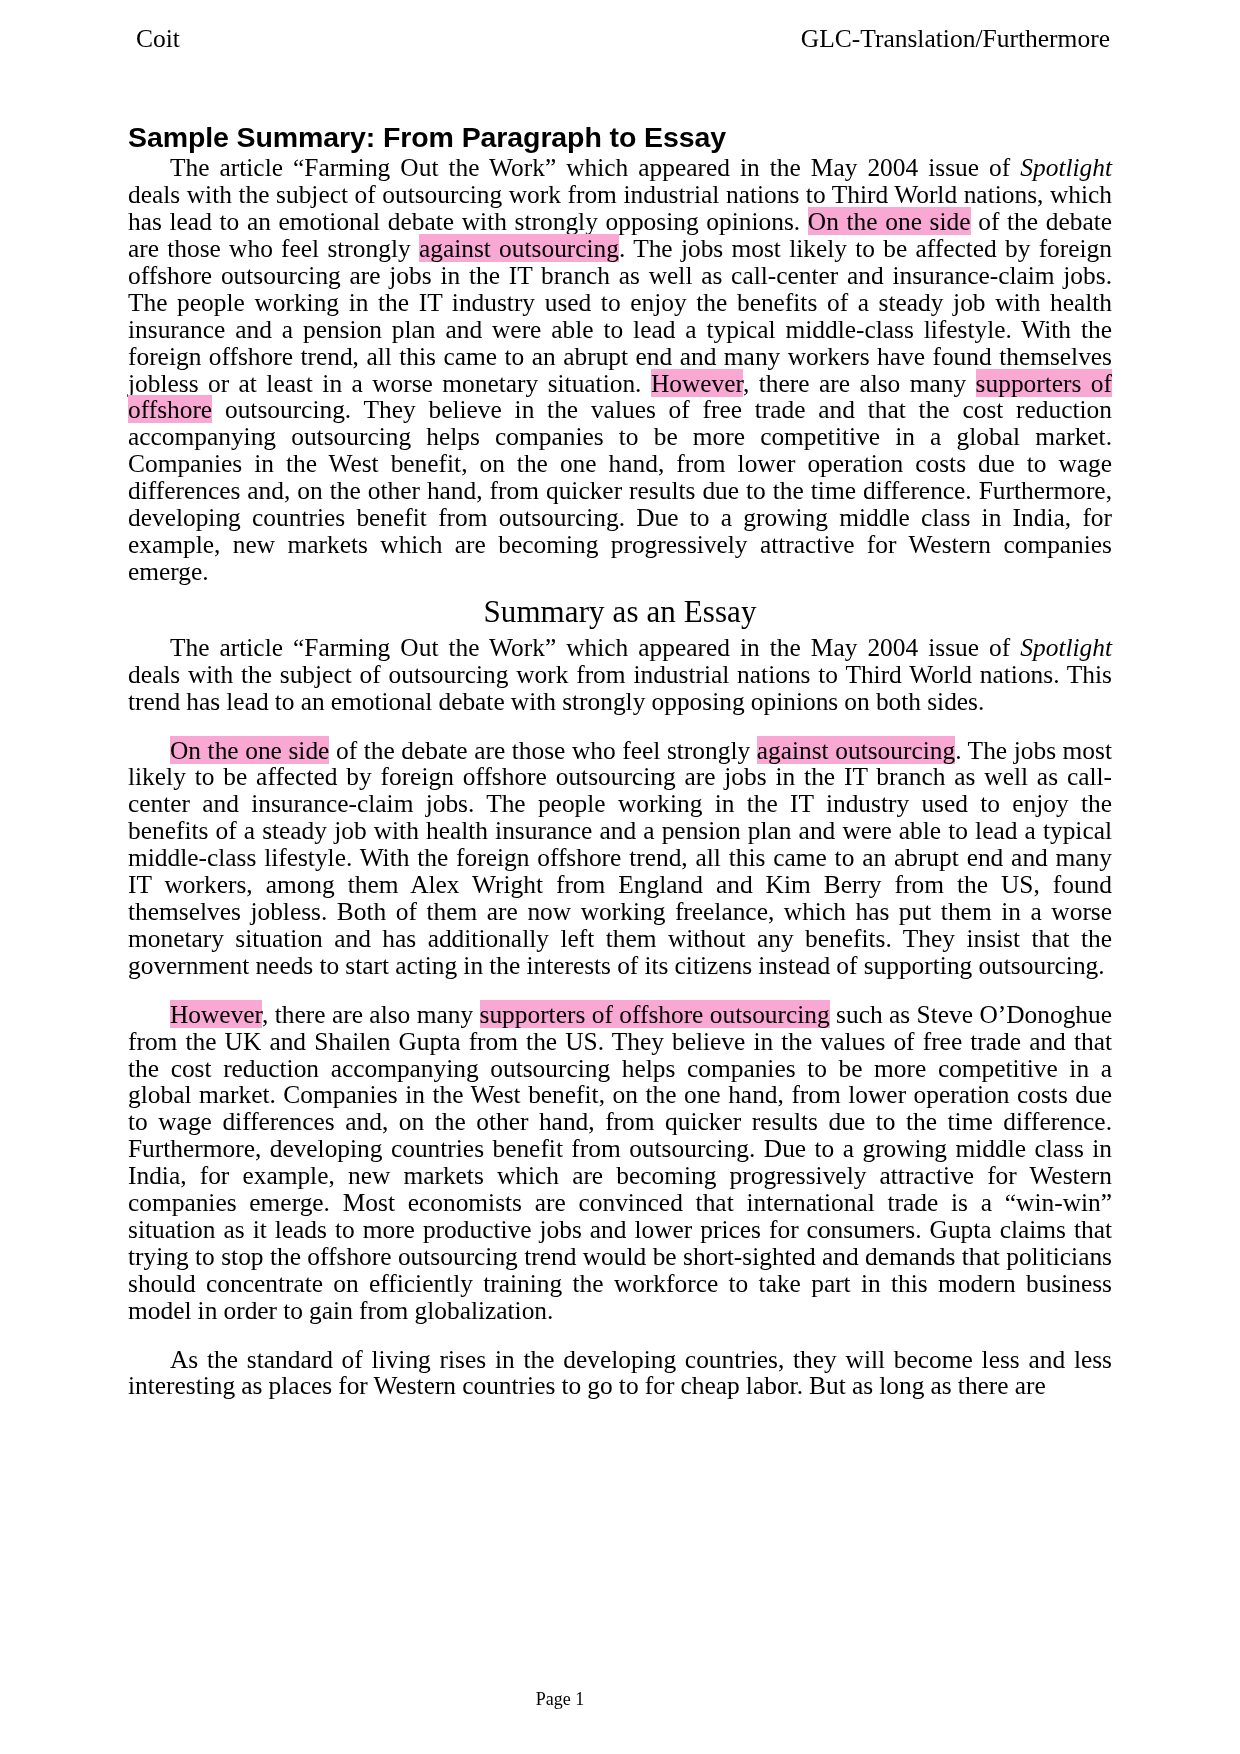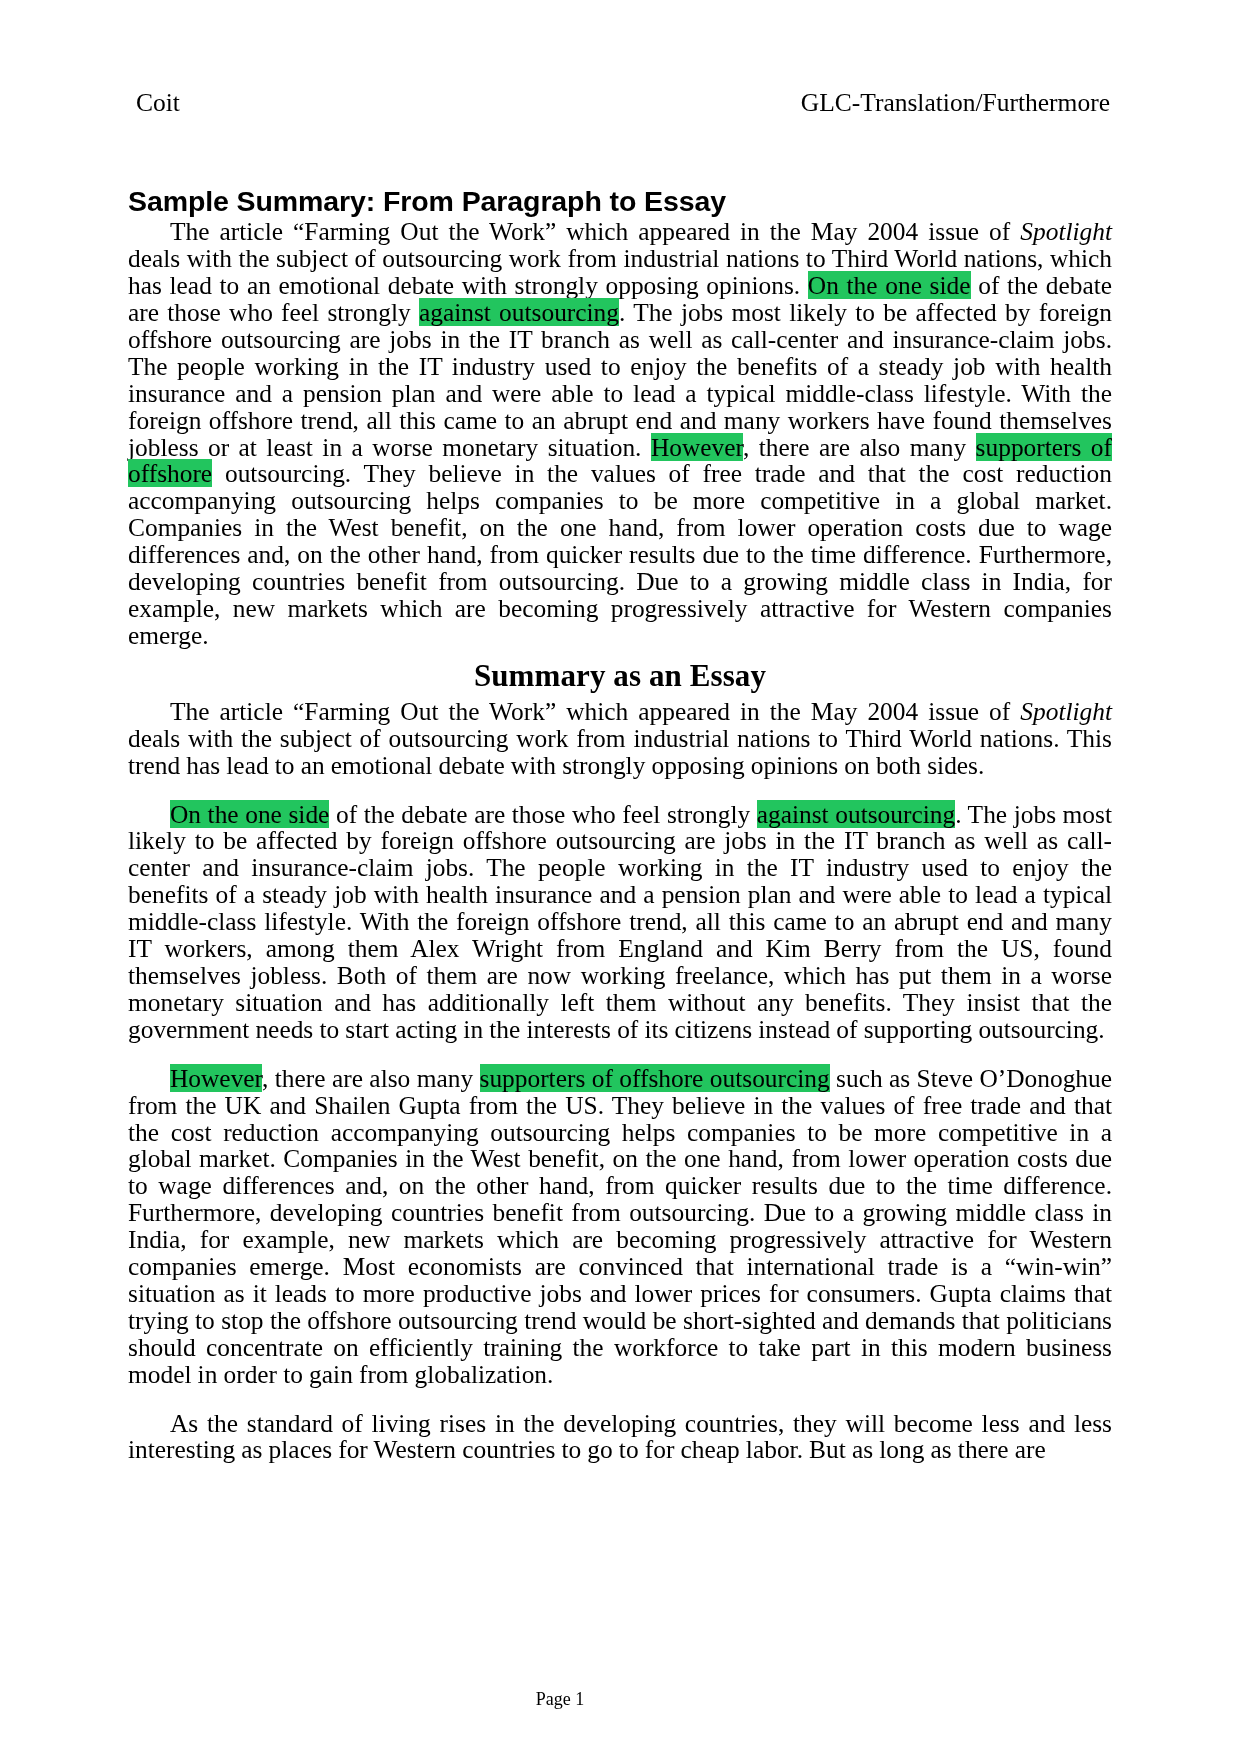--- a/index.html
+++ b/index.html
@@ -14,21 +14,21 @@
     color: #000000;
     position: relative;
     overflow: hidden;
   }
   .page {
     position: absolute;
     left: 0; top: 0;
     width: 1240px;
     height: 1754px;
     box-sizing: border-box;
-    padding: 88px 128px 0 128px;
+    padding: 24px 128px 0 128px;
     border-radius: 27px;
   }
   .runhead {
     display: flex;
     justify-content: space-between;
     align-items: baseline;
     font-size: 25.5px;
     line-height: 1.15;
     margin: 0 0 0 0;
   }
@@ -39,42 +39,42 @@
     font-family: "Liberation Sans", "DejaVu Sans", sans-serif;
     font-weight: bold;
     font-size: 28.5px;
     text-align: left;
     margin: 68px 0 0 0;
     letter-spacing: -0.1px;
   }
 
   h2.section-title {
     font-family: "Liberation Serif", "DejaVu Serif", serif;
-    font-weight: bold;
+    font-weight: normal;
     font-size: 31px;
     text-align: center;
     margin: 9px 0 4px 0;
     letter-spacing: 0.1px;
   }
 
   p.body {
     font-size: 25.4px;
     line-height: 26.9px;
     text-align: justify;
     margin: 0;
     text-indent: 0;
     hyphens: none;
     word-spacing: -0.2px;
   }
   p.body.indent { text-indent: 42px; }
   p.body.gap-top { margin-top: 22px; }
   p.body.tight-top { margin-top: 0px; }
 
   .hl {
-    background: #22c55e;
+    background: #f9a8d4;
   }
   .it { font-style: italic; }
 
   .footer {
     position: absolute;
     left: 0;
     bottom: 44px;
     width: 1120px;
     text-align: center;
     font-size: 18px;

